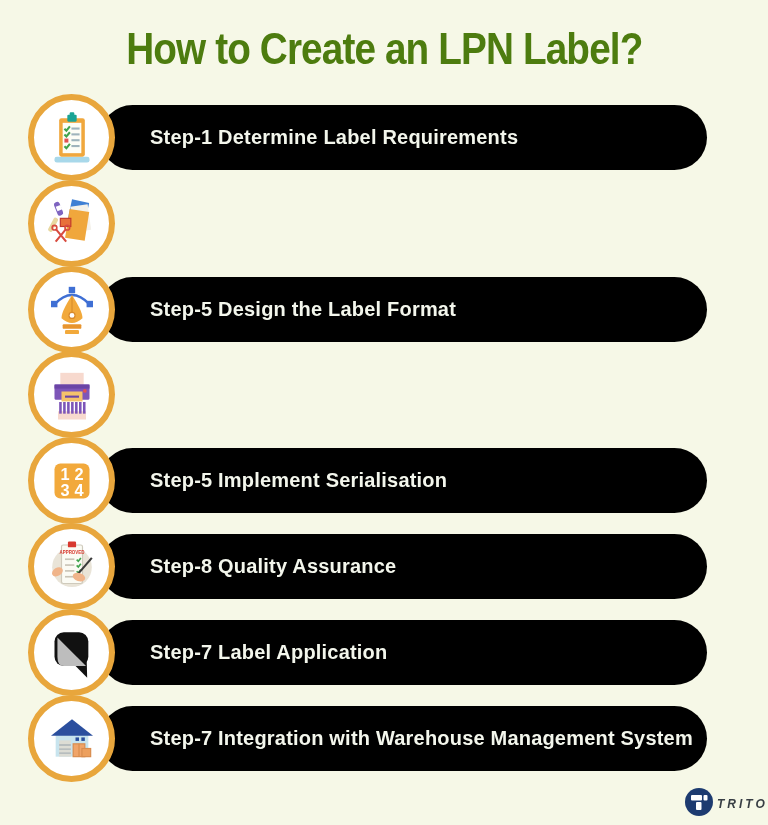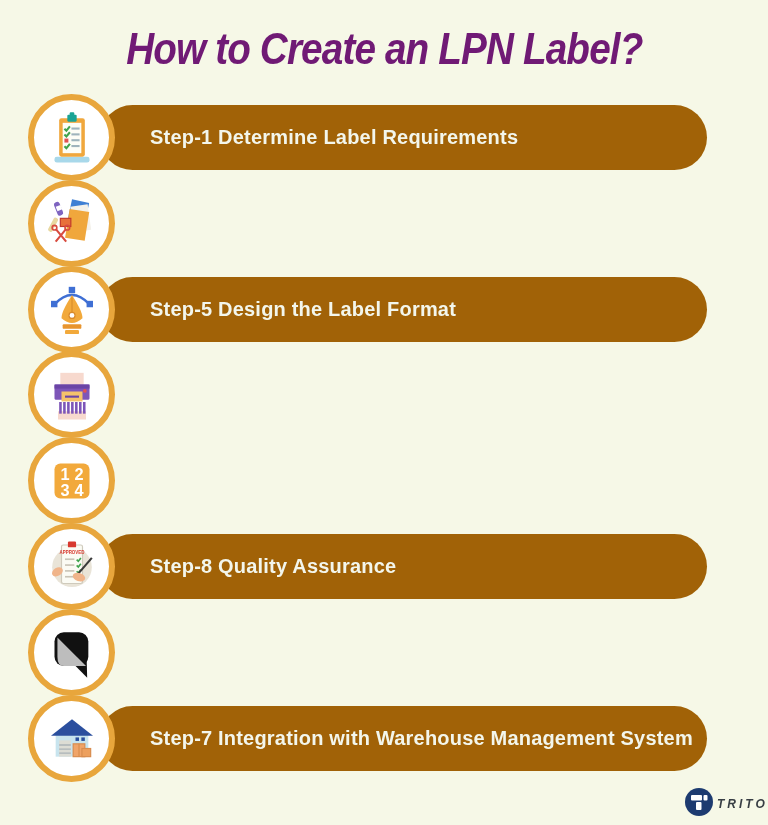--- a/index.html
+++ b/index.html
@@ -3,35 +3,35 @@
 <meta charset="utf-8">
 <style>
   html,body { margin:0; padding:0; }
   .page {
     position:relative; width:768px; height:825px;
     background:#f6f8e7; overflow:hidden;
     font-family:"Liberation Sans", sans-serif;
   }
   .title {
     position:absolute; top:24px; left:0; width:100%;
-    text-align:center; color:#701a75;font-style:italic;
+    text-align:center; color:#4d7c0f;
   }
   .title span {
     display:inline-block; font-size:44px; font-weight:bold;
     letter-spacing:-1px; transform:scaleX(0.88); transform-origin:center;
     white-space:nowrap;
   }
   .steps {
     position:absolute; top:105px; left:28px; width:679px;
     display:flex; flex-direction:column; gap:20.8px;
   }
   .step-row { position:relative; height:65px; }
   .bar {
     position:absolute; left:72px; right:0; top:0; bottom:0;
-    background:#a16207; border-radius:32.5px;
+    background:#000000; border-radius:32.5px;
     display:flex; align-items:center; padding-left:50px; box-sizing:border-box;
   }
   .bar span {
     color:#f3f6ec; font-size:20px; font-weight:bold; letter-spacing:0.2px;
     white-space:nowrap;
   }
   .badge {
     position:absolute; left:0; top:-11px; width:87px; height:87px;
     border-radius:50%; background:#ffffff; border:6px solid #e8a63c;
     box-sizing:border-box; display:flex; align-items:center; justify-content:center;
@@ -140,20 +140,23 @@
           <rect x="19.8" y="30" width="2.2" height="10" fill="#7d55b8"></rect>
           <rect x="23.2" y="30" width="2.2" height="10" fill="#7d55b8"></rect>
           <rect x="26.6" y="30" width="2.2" height="10" fill="#7d55b8"></rect>
           <rect x="30" y="30" width="2.2" height="10" fill="#7d55b8"></rect>
           <rect x="33.4" y="30" width="2.2" height="10" fill="#7d55b8"></rect>
         </svg>
       </div>
     </div>
 
     <div class="step-row">
+      <div class="bar">
+        <span>Step-5 Implement Serialisation</span>
+      </div>
       <div class="badge">
         <svg viewBox="0 0 48 48">
           <rect x="9" y="9" width="30" height="30" rx="5" fill="#f2a93b"></rect>
           <text x="18" y="23.5" text-anchor="middle" font-size="14" font-weight="bold" fill="#ffffff" font-family="Liberation Sans, sans-serif">1</text>
           <text x="30" y="23.5" text-anchor="middle" font-size="14" font-weight="bold" fill="#ffffff" font-family="Liberation Sans, sans-serif">2</text>
           <text x="18" y="36.5" text-anchor="middle" font-size="14" font-weight="bold" fill="#ffffff" font-family="Liberation Sans, sans-serif">3</text>
           <text x="30" y="36.5" text-anchor="middle" font-size="14" font-weight="bold" fill="#ffffff" font-family="Liberation Sans, sans-serif">4</text>
         </svg>
       </div>
     </div>
@@ -177,20 +180,23 @@
           <rect x="18" y="32.5" width="8" height="1.4" fill="#c9c4b6"></rect>
           <path d="M28 33.5 l1.4 1.4 2.2 -2.8" stroke="#3fa34d" stroke-width="1.4" fill="none"></path>
           <path d="M41 17 L29 31" stroke="#3a3a3a" stroke-width="1.8"></path>
           <ellipse cx="11.5" cy="29" rx="5" ry="3.5" fill="#f0b48a" transform="rotate(-30 11.5 29)"></ellipse>
           <ellipse cx="30" cy="33.5" rx="5.5" ry="3.5" fill="#f0b48a" transform="rotate(18 30 33.5)"></ellipse>
         </svg>
       </div>
     </div>
 
     <div class="step-row">
+      <div class="bar">
+        <span>Step-7 Label Application</span>
+      </div>
       <div class="badge">
         <svg viewBox="0 0 48 48">
           <rect x="9" y="7" width="29" height="29" rx="8" fill="#111111"></rect>
           <path d="M26 35 L37 46 L36.5 27 Z" fill="#111111"></path>
           <path d="M11.5 11.5 L36 36 L17 36 Q11.5 36 11.5 28 Z" fill="#bdbdbd"></path>
         </svg>
       </div>
     </div>
 
     <div class="step-row">

